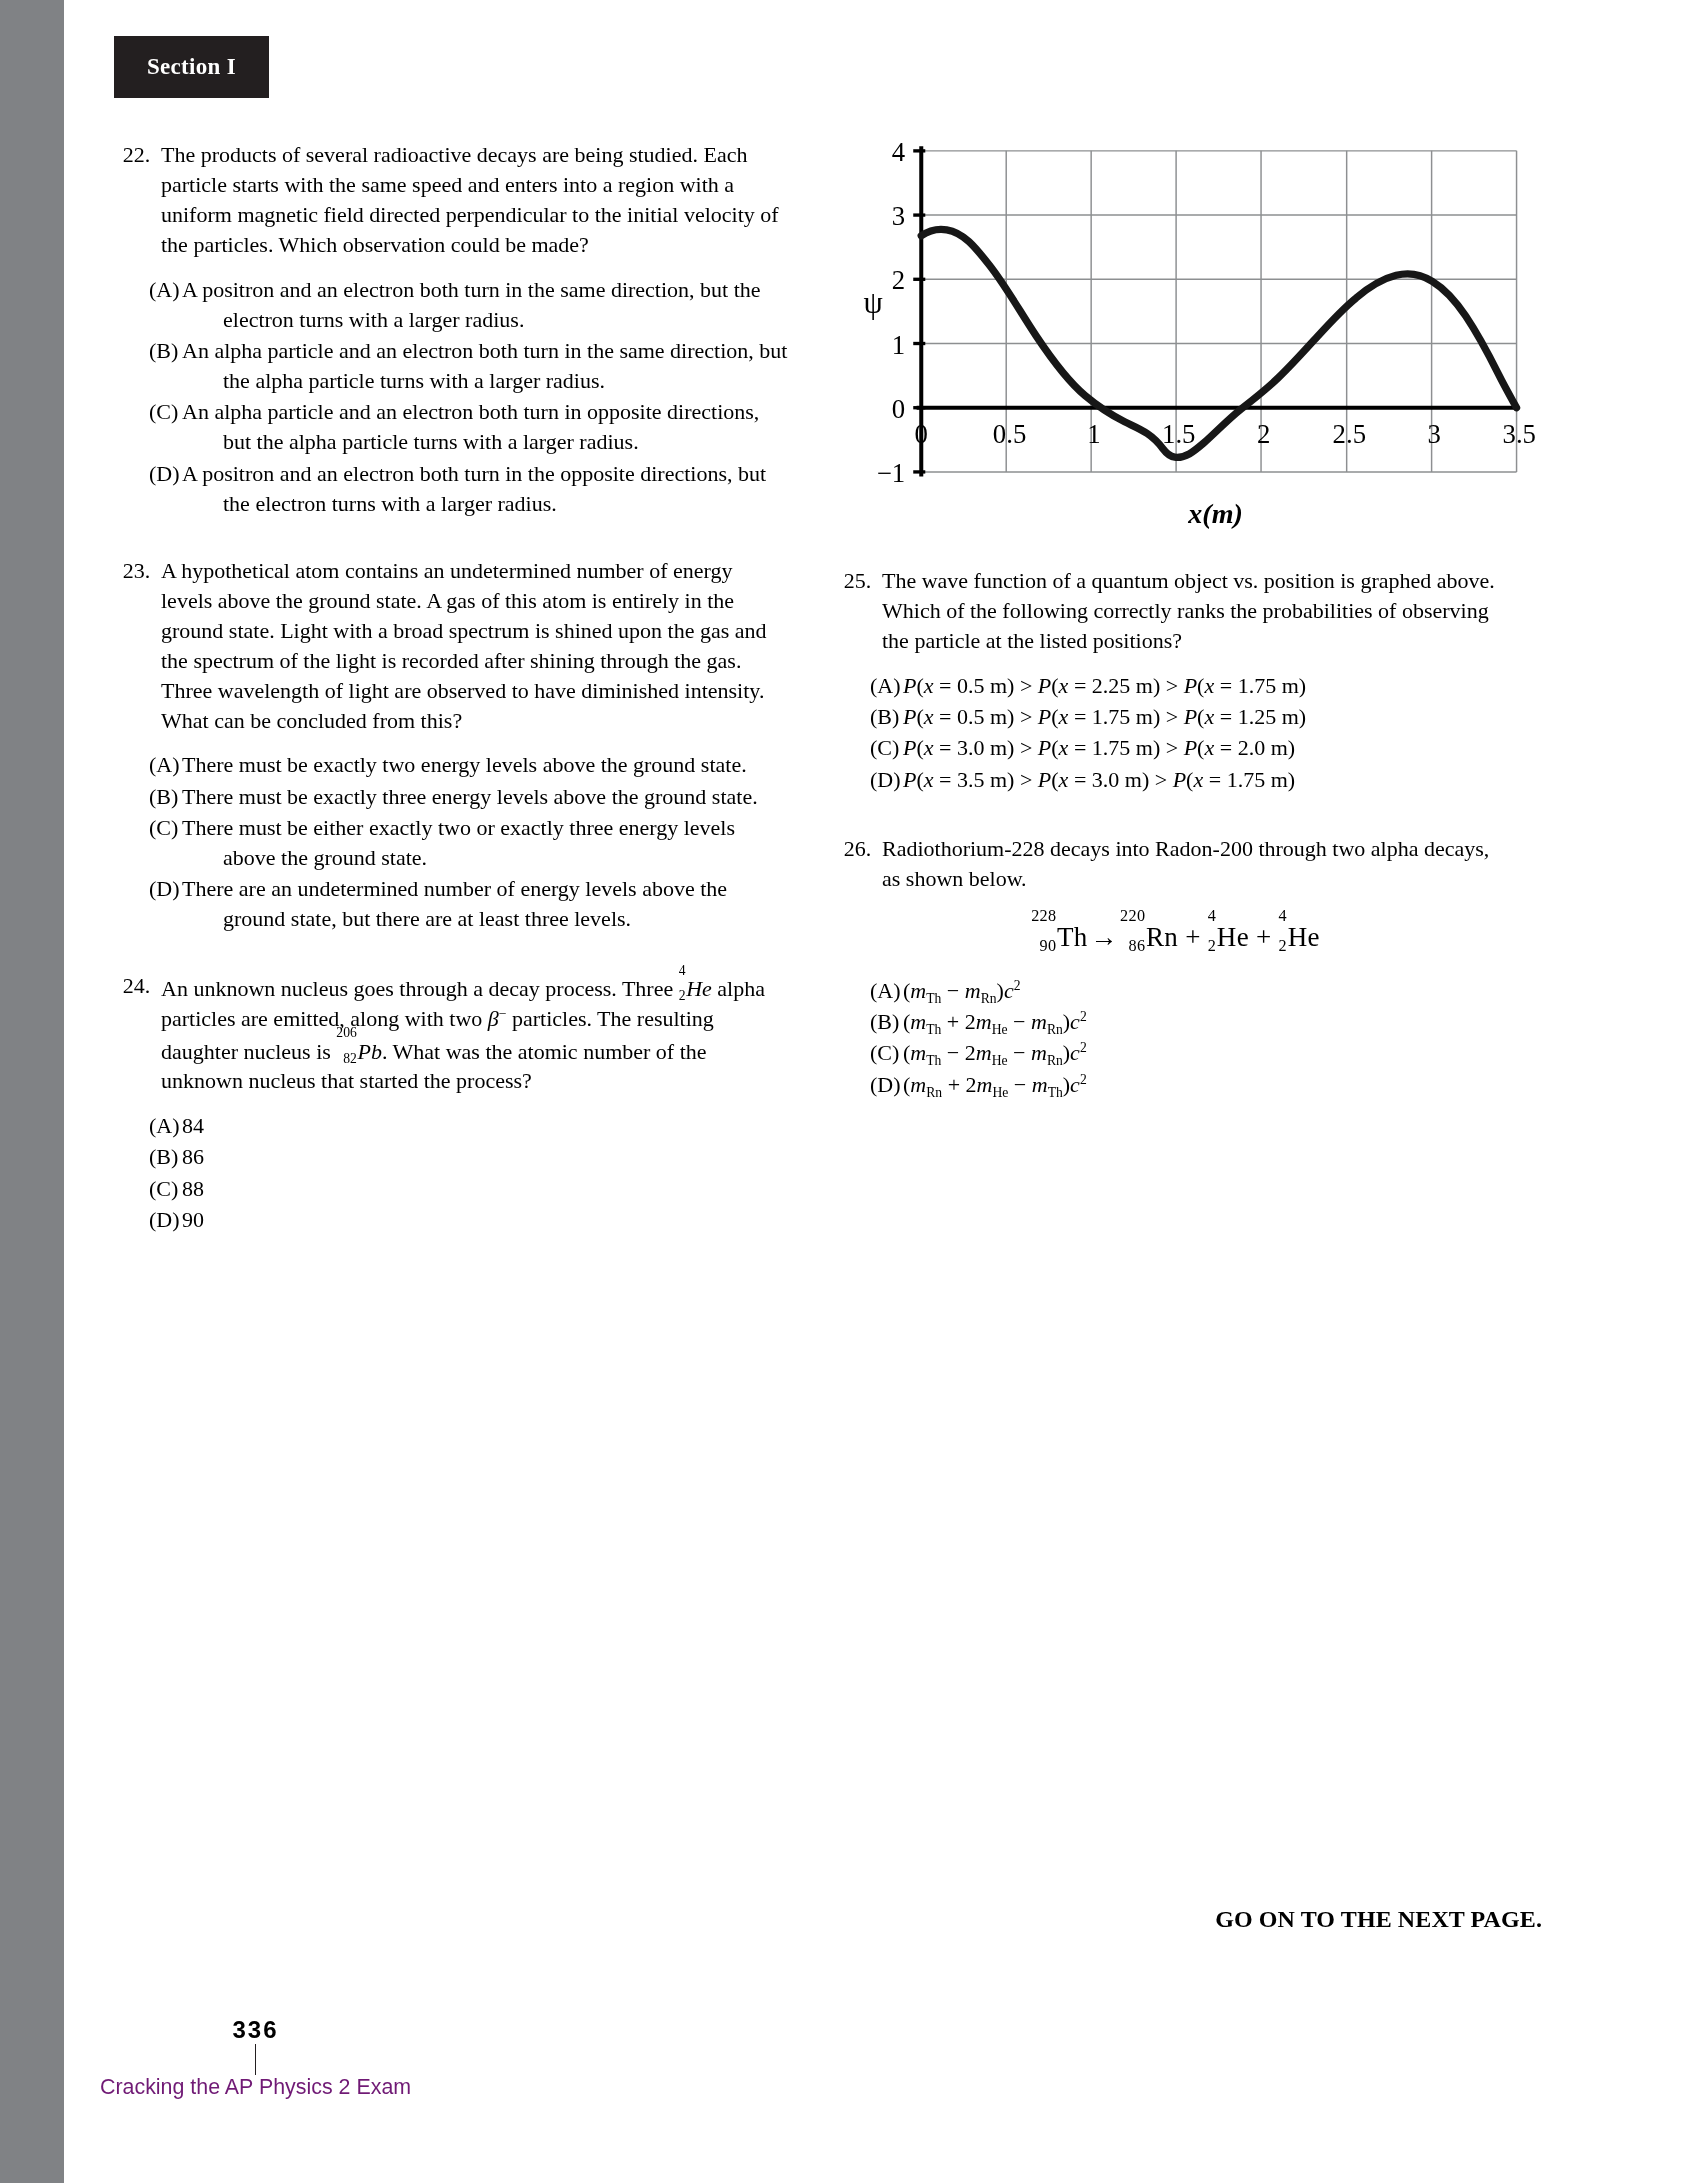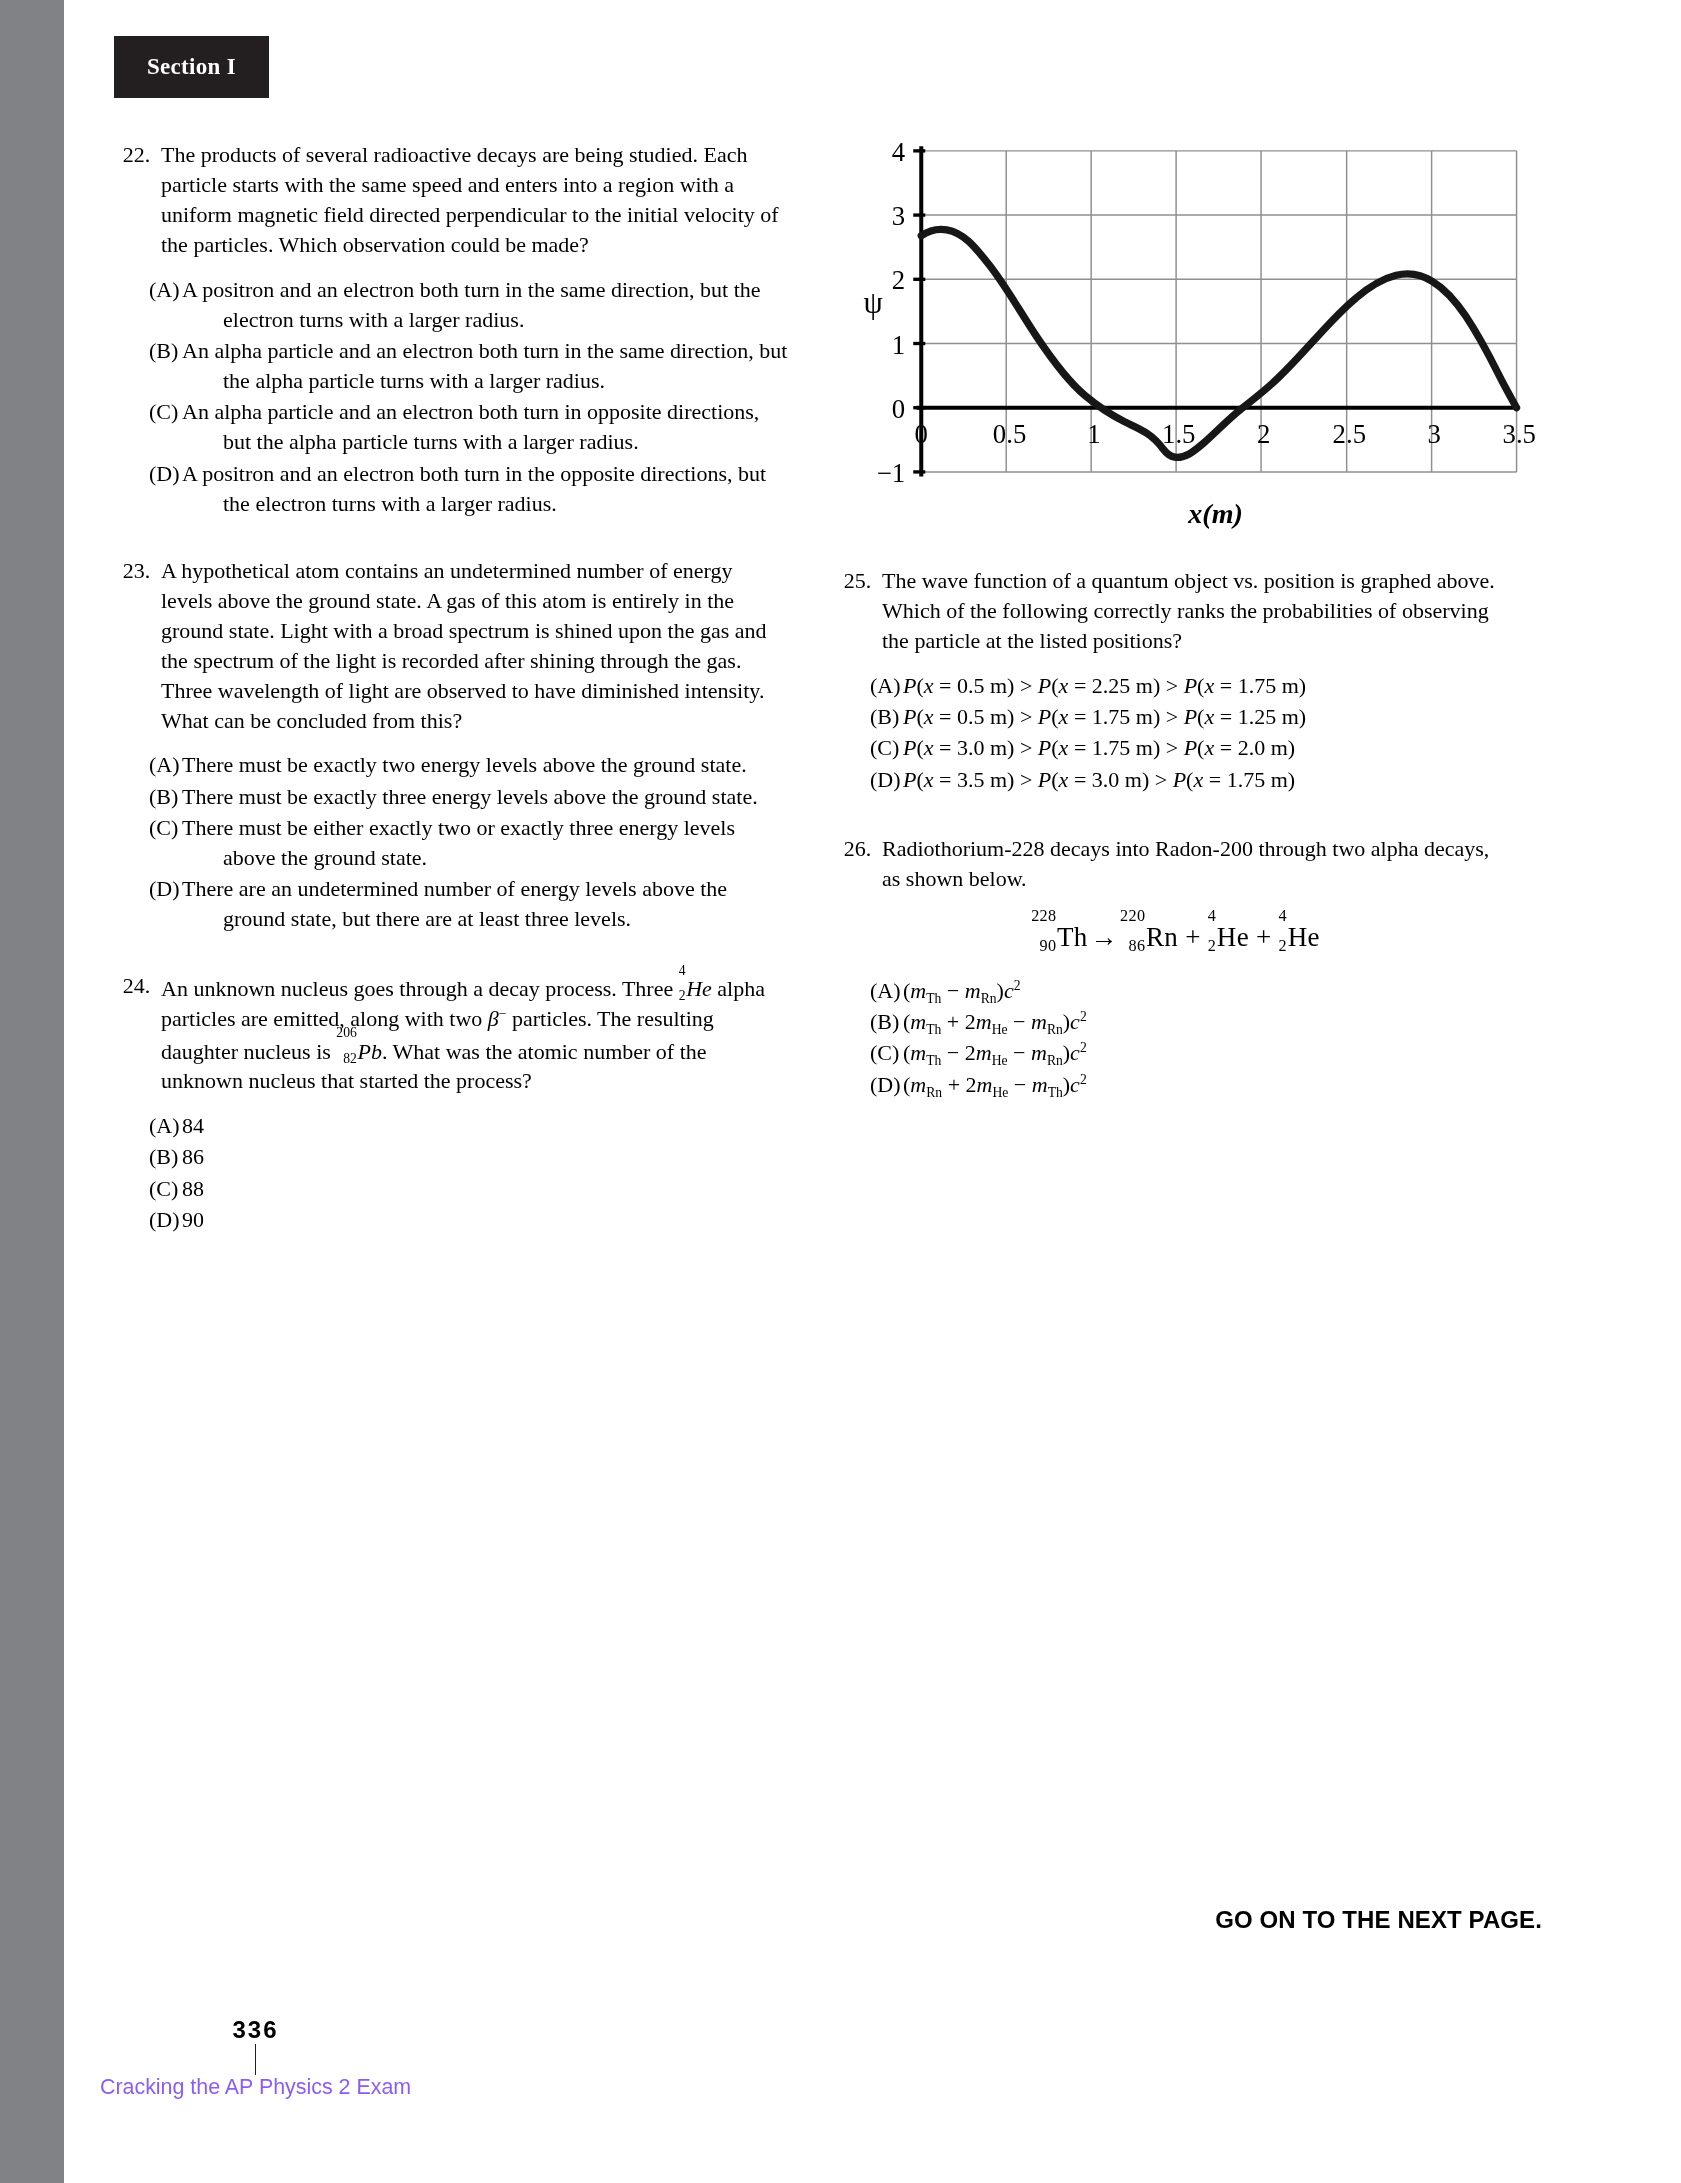--- a/index.html
+++ b/index.html
@@ -150,21 +150,21 @@
     width: 709px;
     height: 415px;
   }
   .graph-svg { display: block; }
 
   
   .goon {
     position: absolute;
     right: 140px;
     top: 1906px;
-    font-family: Liberation Sans, sans-serif;
+    font-family: Liberation Serif, serif;
     font-weight: bold;
     font-size: 24px;
     letter-spacing: 0.1px;
   }
   .pagefoot {
     position: absolute;
     left: 100px;
     top: 2016px;
     display: flex;
     align-items: center;
@@ -177,21 +177,21 @@
     letter-spacing: 2px;
   }
   .pagefoot .rule {
     width: 1.3px;
     height: 31px;
     background: #231f20;
     margin: 0 16px;
   }
   .pagefoot .btitle {
     font-size: 21.4px;
-    color: #8b5cf6;
+    color: #701a75;
     text-align: center;
   }
 </style>
 </head>
 <body>
 
 <div class="spine"></div>
 
 <div class="section-tab">
   <span>Section I</span>

